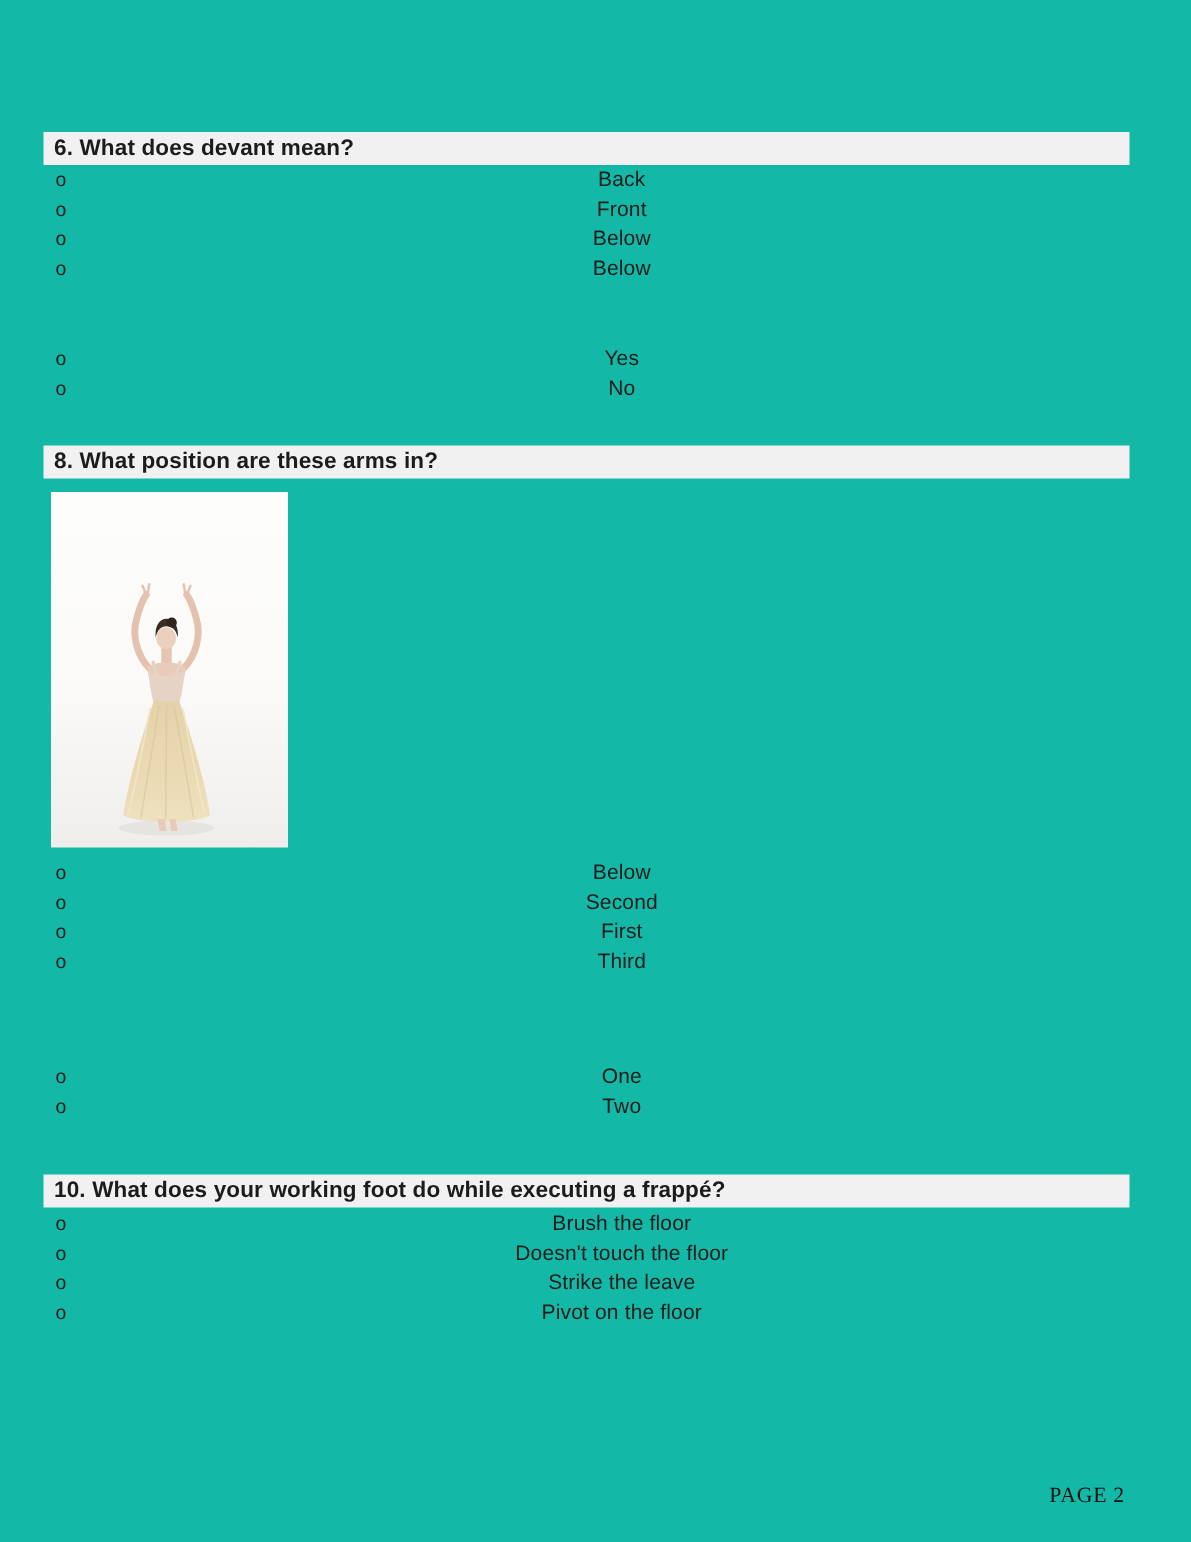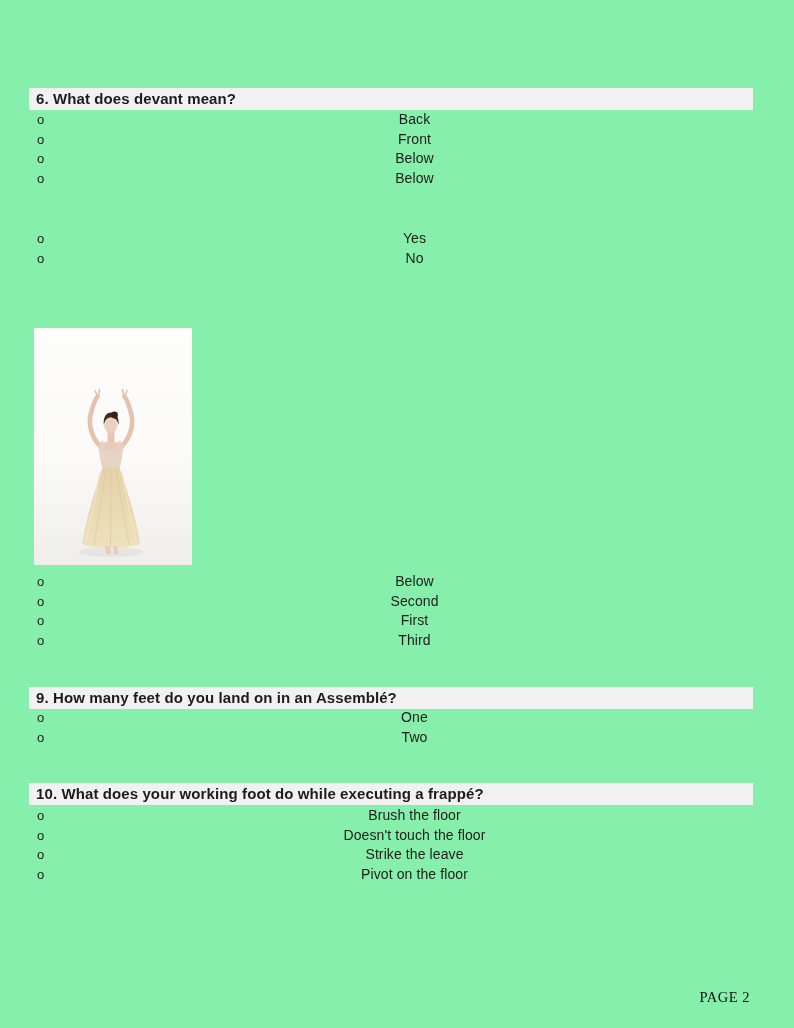--- a/index.html
+++ b/index.html
@@ -1,21 +1,21 @@
 <!DOCTYPE html>
 <html><head>
 <meta charset="utf-8">
 <style>
   * { margin: 0; padding: 0; box-sizing: border-box; }
   html, body { background: #ffffff; }
   .page {
     position: relative;
     width: 794px;
     height: 1028px;
-    background: #86efac;
+    background: #14b8a6;
     font-family: "Liberation Sans", sans-serif;
     color: #1c1c1c;
     overflow: hidden;
   }
   .qbar {
     position: absolute;
     left: 29px;
     width: 724px;
     height: 22px;
     background: #f1f1f1;
@@ -100,20 +100,21 @@
     <div class="opt">
       <span class="bullet">o</span>
       <span class="opt-label">Yes</span>
     </div>
     <div class="opt">
       <span class="bullet">o</span>
       <span class="opt-label">No</span>
     </div>
   </div>
 
+  <div class="qbar" id="bar-q8">8. What position are these arms in?</div>
 
   <figure class="photo" aria-label="Ballet dancer in a long cream skirt standing with both arms raised in a rounded position overhead">
     <svg viewBox="0 0 158 237" xmlns="http://www.w3.org/2000/svg">
       <defs>
         <linearGradient id="skirtGrad" x1="0" y1="0" x2="0" y2="1">
           <stop offset="0" stop-color="#e5d2ab"></stop>
           <stop offset="0.55" stop-color="#ead9b2"></stop>
           <stop offset="1" stop-color="#eee1bf"></stop>
         </linearGradient>
       </defs>
@@ -161,21 +162,20 @@
     <div class="opt">
       <span class="bullet">o</span>
       <span class="opt-label">First</span>
     </div>
     <div class="opt">
       <span class="bullet">o</span>
       <span class="opt-label">Third</span>
     </div>
   </div>
 
-  <div class="qbar" id="bar-q9">9. How many feet do you land on in an Assemblé?</div>
   <div class="opts" id="opts-q9">
     <div class="opt">
       <span class="bullet">o</span>
       <span class="opt-label">One</span>
     </div>
     <div class="opt">
       <span class="bullet">o</span>
       <span class="opt-label">Two</span>
     </div>
   </div>

